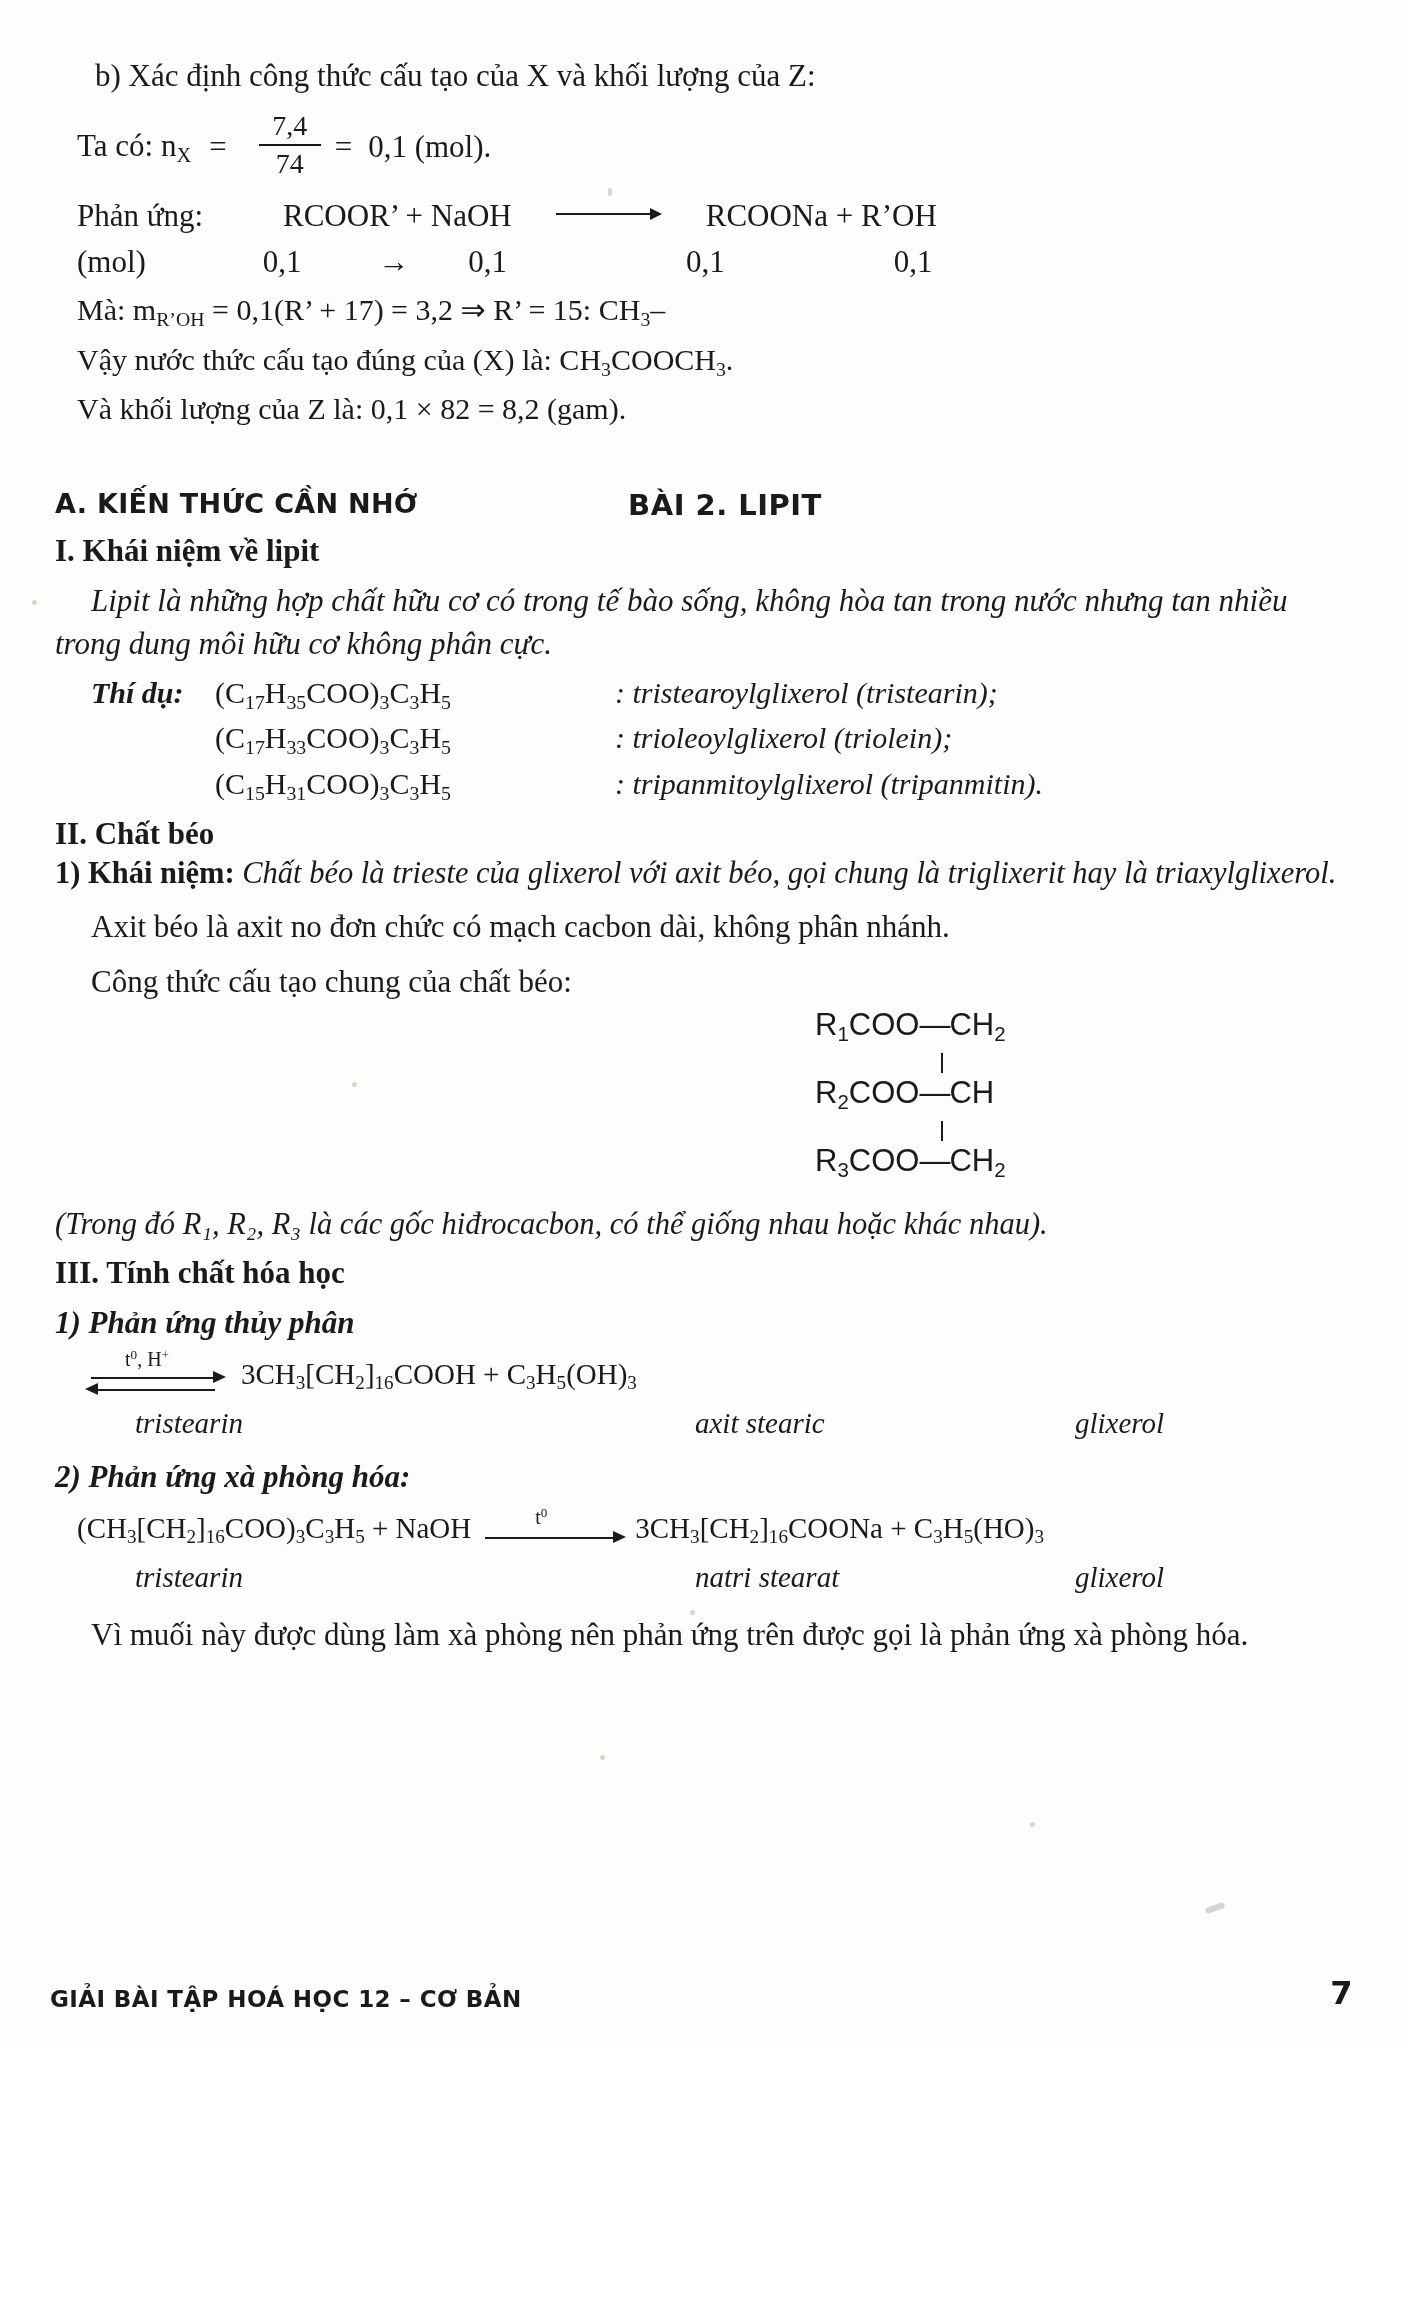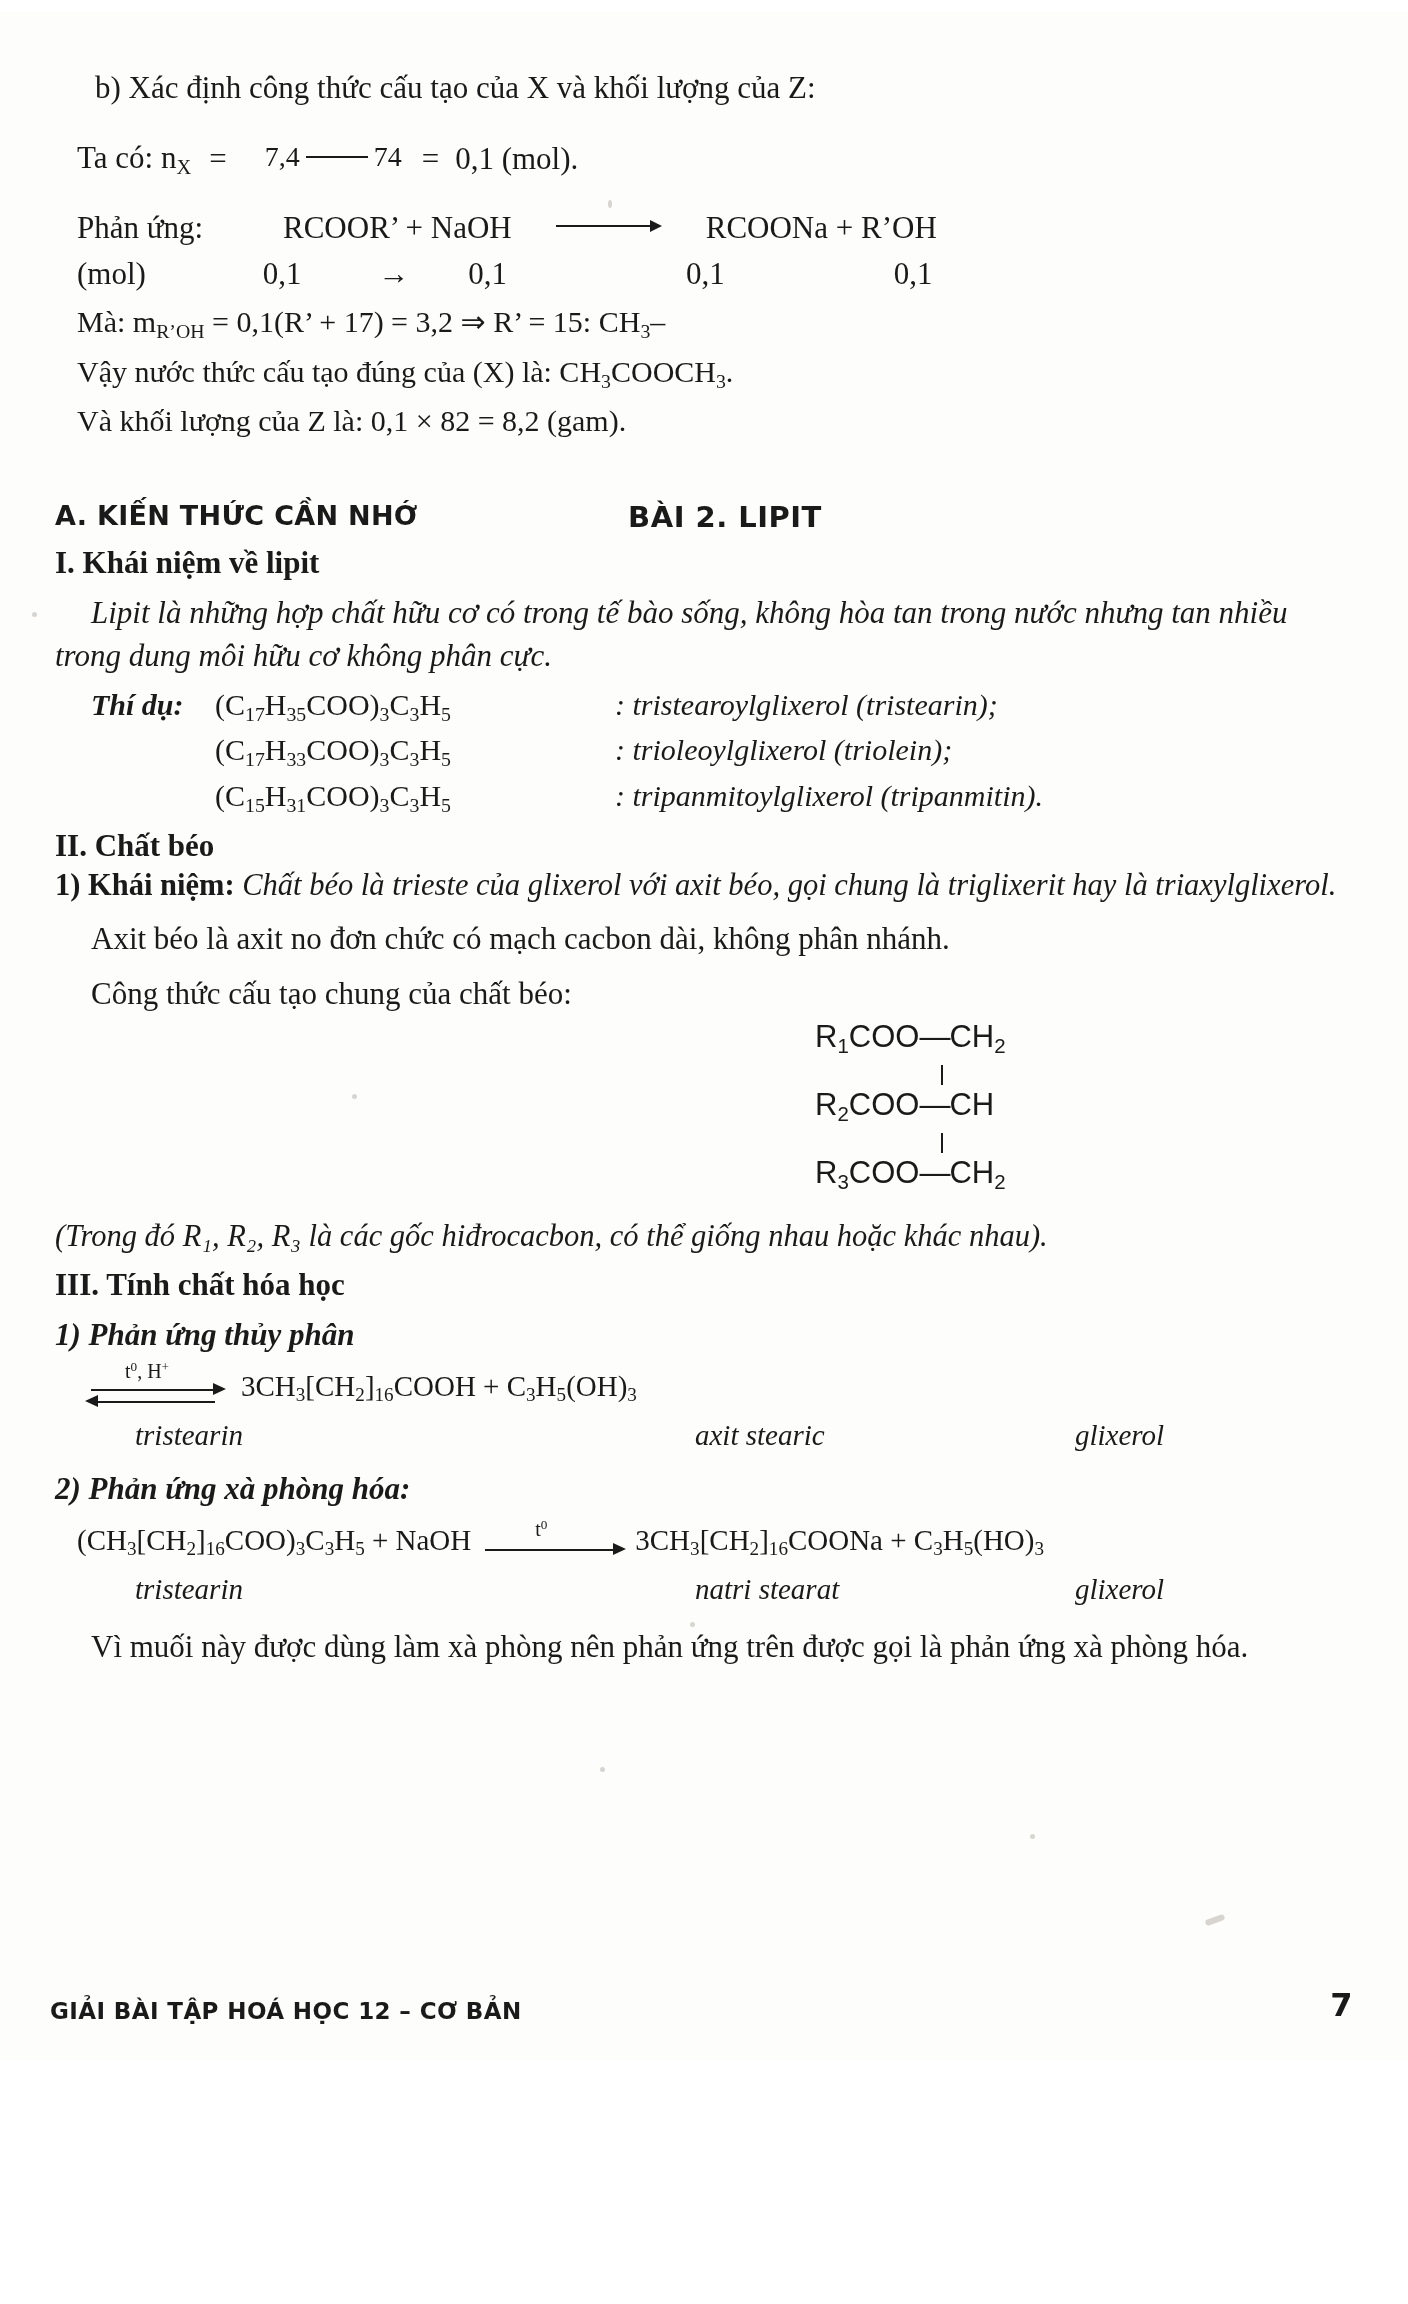--- a/index.html
+++ b/index.html
@@ -10,21 +10,21 @@
   body {
     width: 1408px;
     height: 2304px;
     position: relative;
     font-family: "Liberation Serif", serif;
     color: #1a1a1a;
     overflow: hidden;
   }
   .page {
     position: absolute;
-    left: 0; top: 12px;
+    left: 0; top: 0;
     width: 1408px;
     height: 2048px;
     background: #fdfdfb;
   }
   .content {
     position: absolute;
     left: 55px;
     top: 58px;
     width: 1300px;
   }
@@ -52,21 +52,21 @@
   .tacos-row {
     display: flex;
     align-items: center;
     margin-left: 22px;
     margin-top: 16px;
     font-size: 31px;
     height: 74px;
   }
   .frac {
     display: inline-flex;
-    flex-direction: row;
+    flex-direction: column;
     align-items: center;
     justify-content: center;
     margin: 0 14px;
     line-height: 1.08;
     font-size: 28px;
     transform: translateY(-2px);
   }
   .frac .num { padding: 0 6px; }
   .frac .bar {
     width: 62px;

